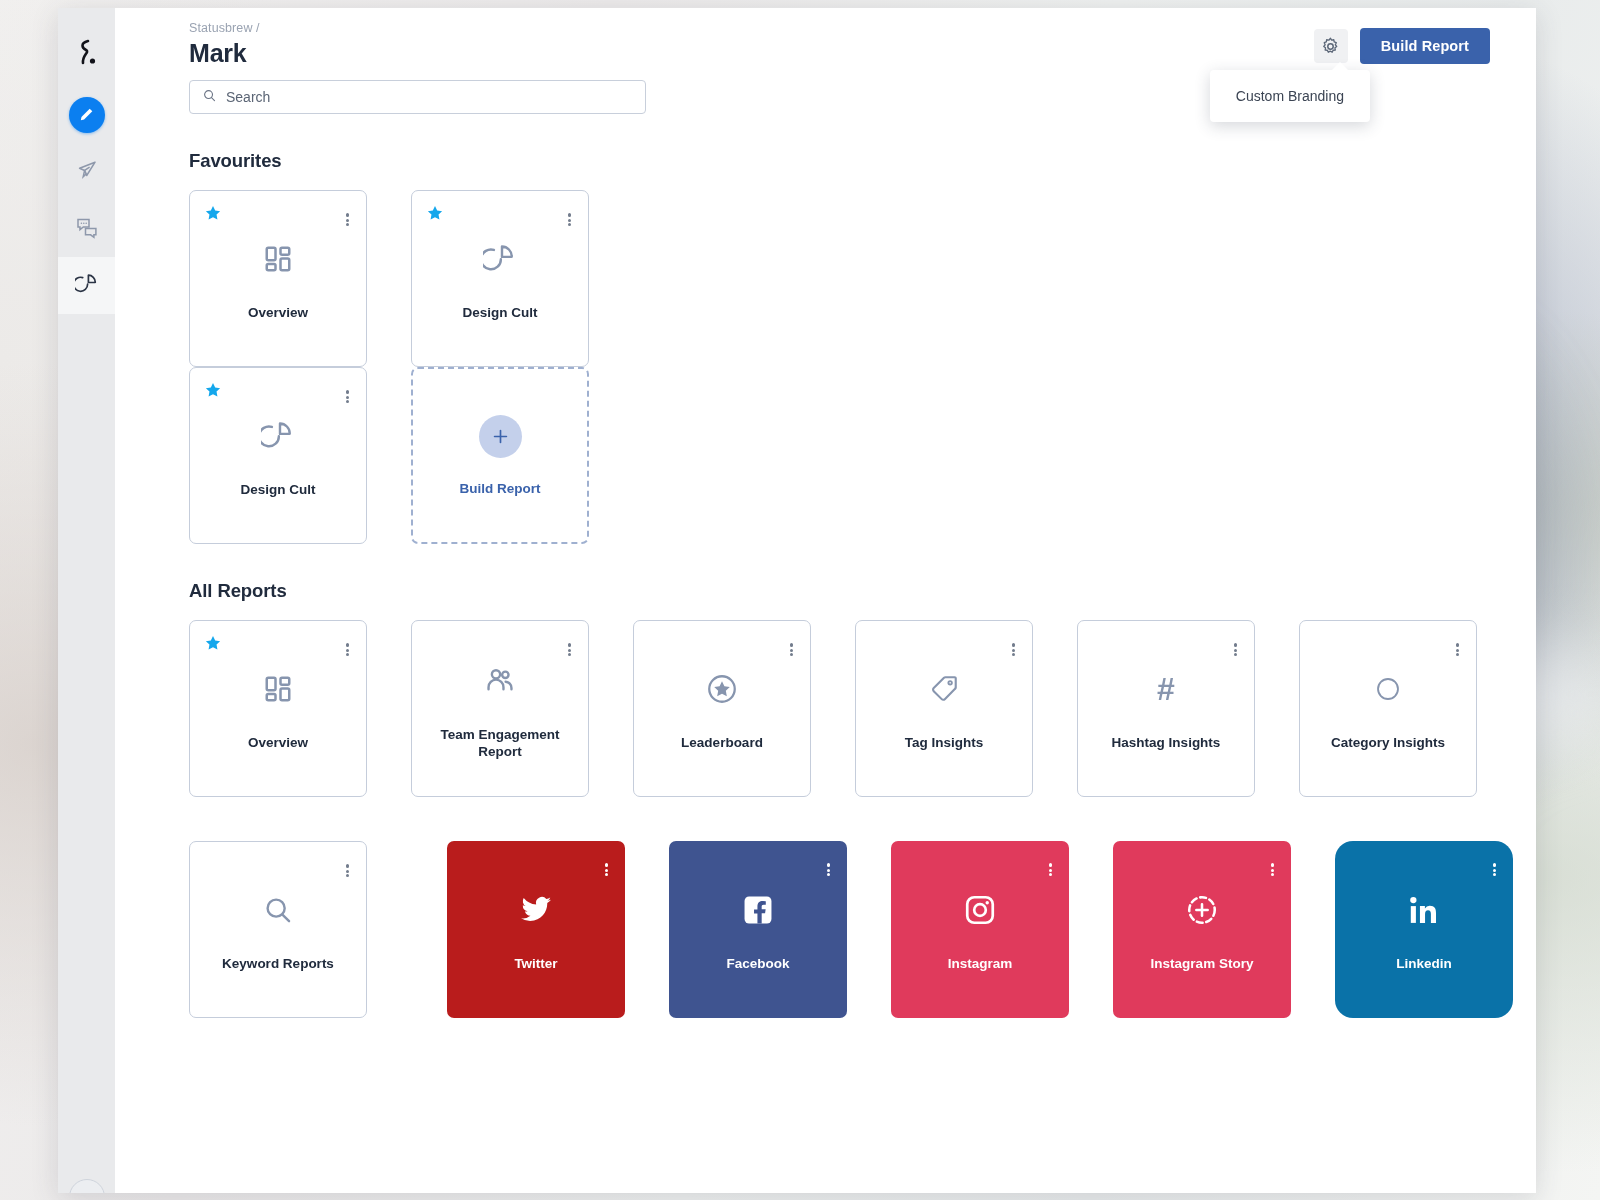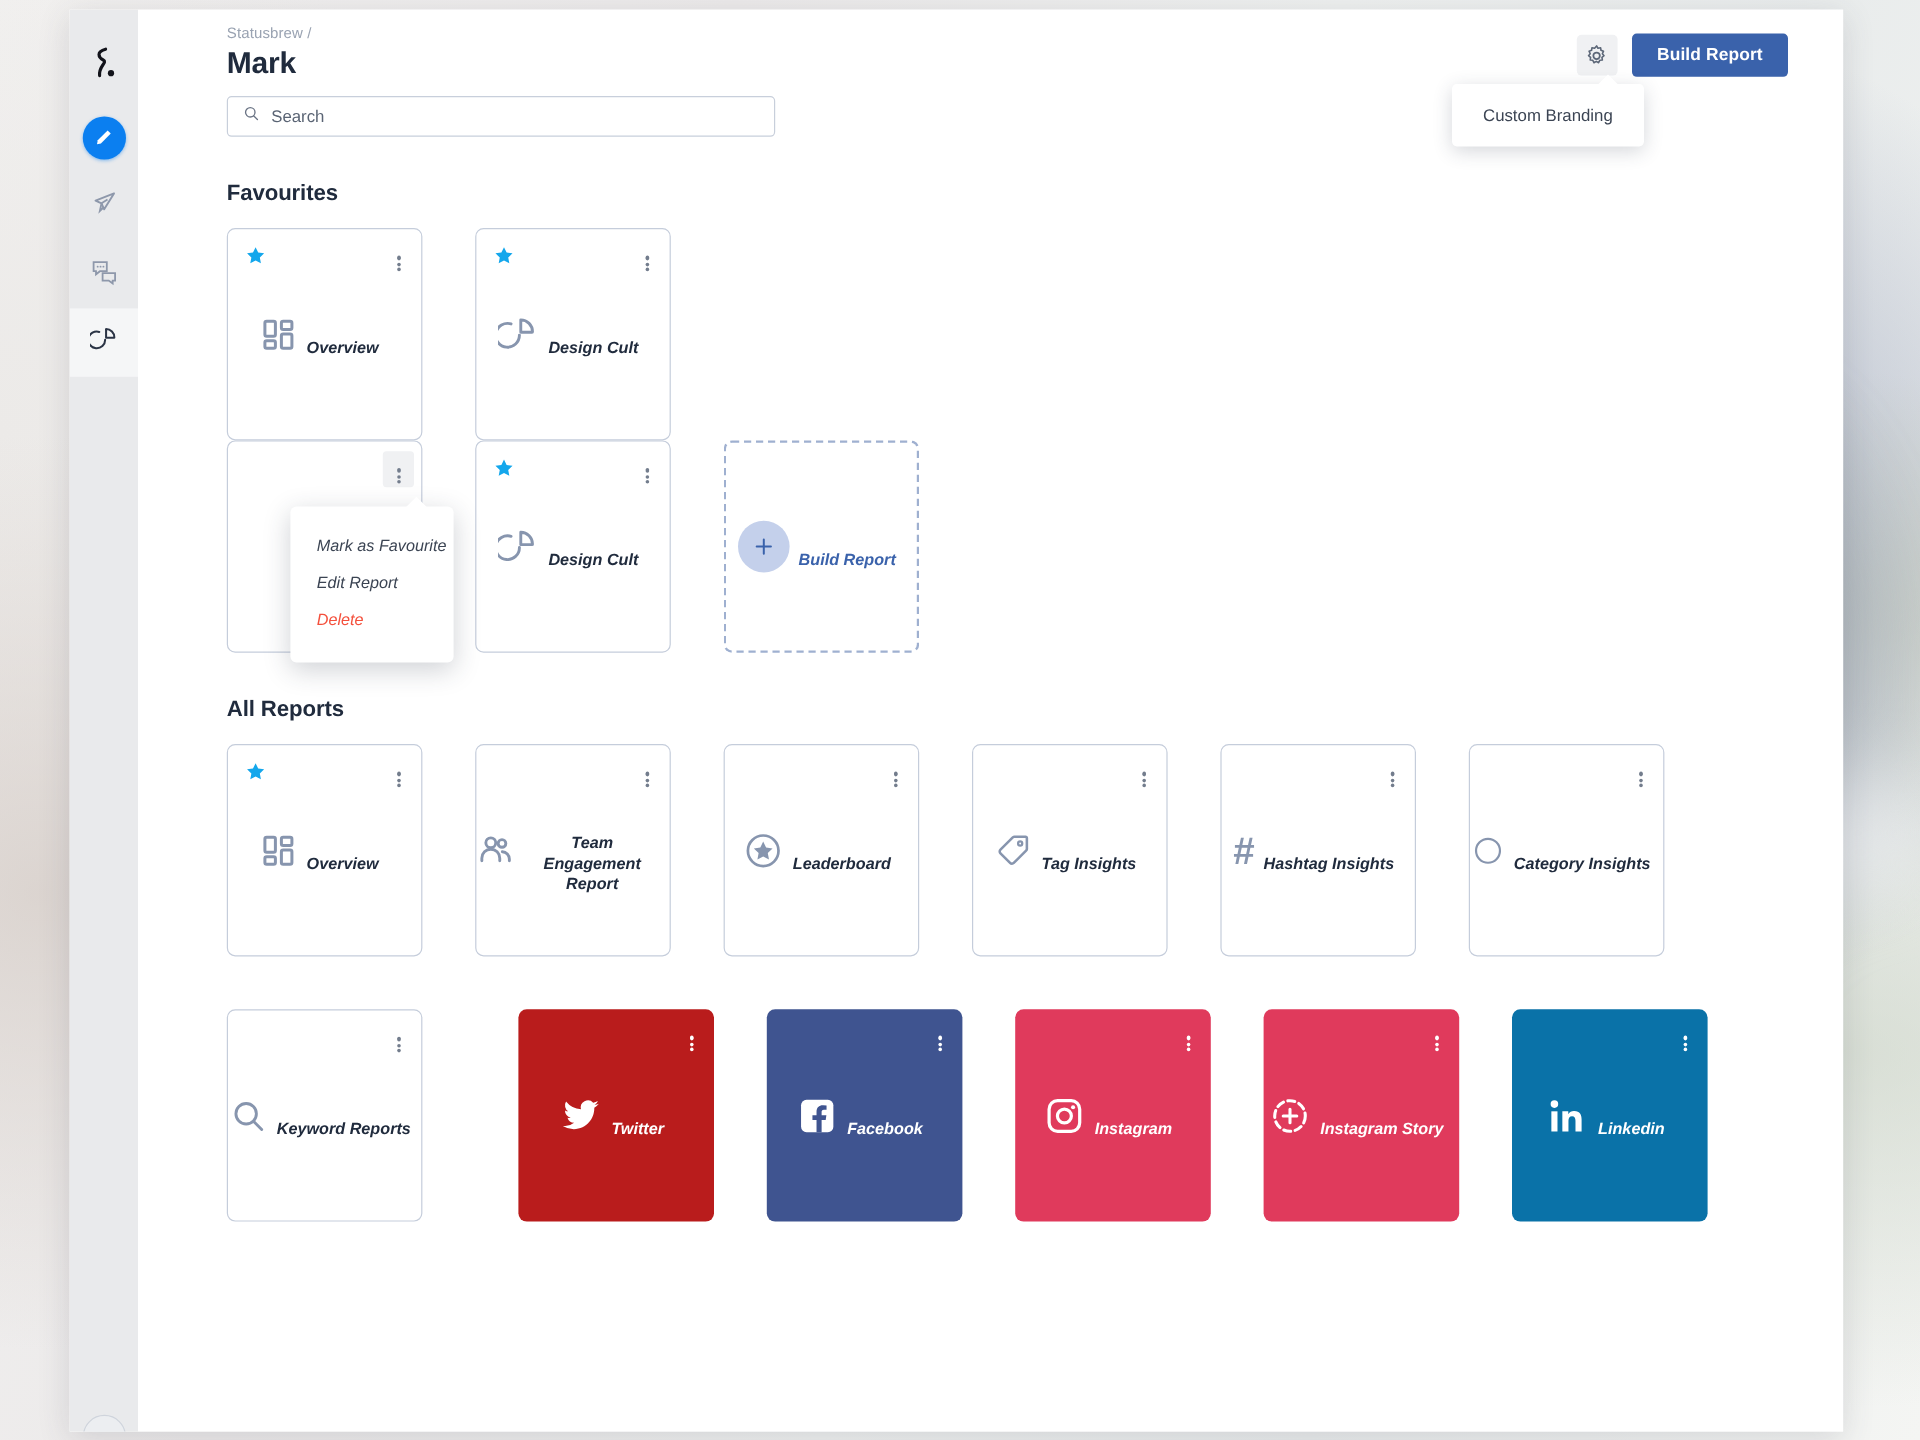--- a/index.html
+++ b/index.html
@@ -160,28 +160,27 @@
   
   .section { padding-left: 74px; }
   .section-title {
     font-size: 18.5px; font-weight: 700; color: #202b3d;
     margin: 36px 0 18px 0; letter-spacing: -0.1px;
   }
   .card-row { display: flex; gap: 44px; }
 
   
   .card {
-    width: 163px; height: 177px;
+    width: 178px; height: 177px;
     border: 1px solid #c5cddb; border-radius: 7px;
     background: #fff;
     position: relative;
-    display: flex; 
+    display: flex; flex-direction: column;
     align-items: center; justify-content: center;
     cursor: pointer;
-    font-style: italic;
   }
   .card .star {
     position: absolute; top: 13px; left: 14px;
     color: #14a7ec;
     line-height: 0;
   }
   .kebab {
     position: absolute; top: 8px; right: 6px;
     width: 26px; height: 30px;
     display: flex; align-items: center; justify-content: center;
@@ -387,35 +386,20 @@
             </svg>
           </span>
           <div class="card-label">Design Cult</div>
         </div>
       </div>
     </div>
 
     <div class="section">
       <div class="card-row">
 
-        <div class="card" style="position:relative;">
-          <span class="kebab hovered">
-            <span class="kebab-dots">
-                <span></span>
-                <span></span>
-                <span></span>
-              </span>
-          </span>
-
-          <div class="context-menu" style="top:54px; left:52px;">
-            <div class="menu-item">Mark as Favourite</div>
-            <div class="menu-item">Edit Report</div>
-            <div class="menu-item danger">Delete</div>
-          </div>
-        </div>
 
         <div class="card">
           <span class="star">
             <svg width="18" height="18" viewBox="0 0 24 24">
                 <path d="M12 2.6l2.9 6 6.6.9-4.8 4.6 1.2 6.5L12 17.5 6.1 20.6l1.2-6.5L2.5 9.5l6.6-.9 2.9-6Z" fill="currentColor"></path>
               </svg>
           </span>
           <span class="kebab">
             <span class="kebab-dots">
                 <span></span>
@@ -634,21 +618,21 @@
           </span>
           <span class="card-icon">
             <svg width="34" height="34" viewBox="0 0 24 24" fill="none">
               <circle cx="12" cy="12" r="9" stroke="#ffffff" stroke-width="1.8" stroke-dasharray="4.2 2.6" stroke-linecap="round"></circle>
               <path d="M12 8v8M8 12h8" stroke="#ffffff" stroke-width="1.8" stroke-linecap="round"></path>
             </svg>
           </span>
           <div class="card-label">Instagram Story</div>
         </div>
 
-        <div class="card social" style="background:#0A72A8;">
+        <div class="card social" style="background:#0A72A8;border-radius:18px;">
           <span class="kebab">
             <span class="kebab-dots">
                 <span></span>
                 <span></span>
                 <span></span>
               </span>
           </span>
           <span class="card-icon">
             <svg width="36" height="36" viewBox="0 0 24 24">
               <rect x="3.2" y="9.4" width="3.4" height="11.2" fill="#ffffff"></rect>

